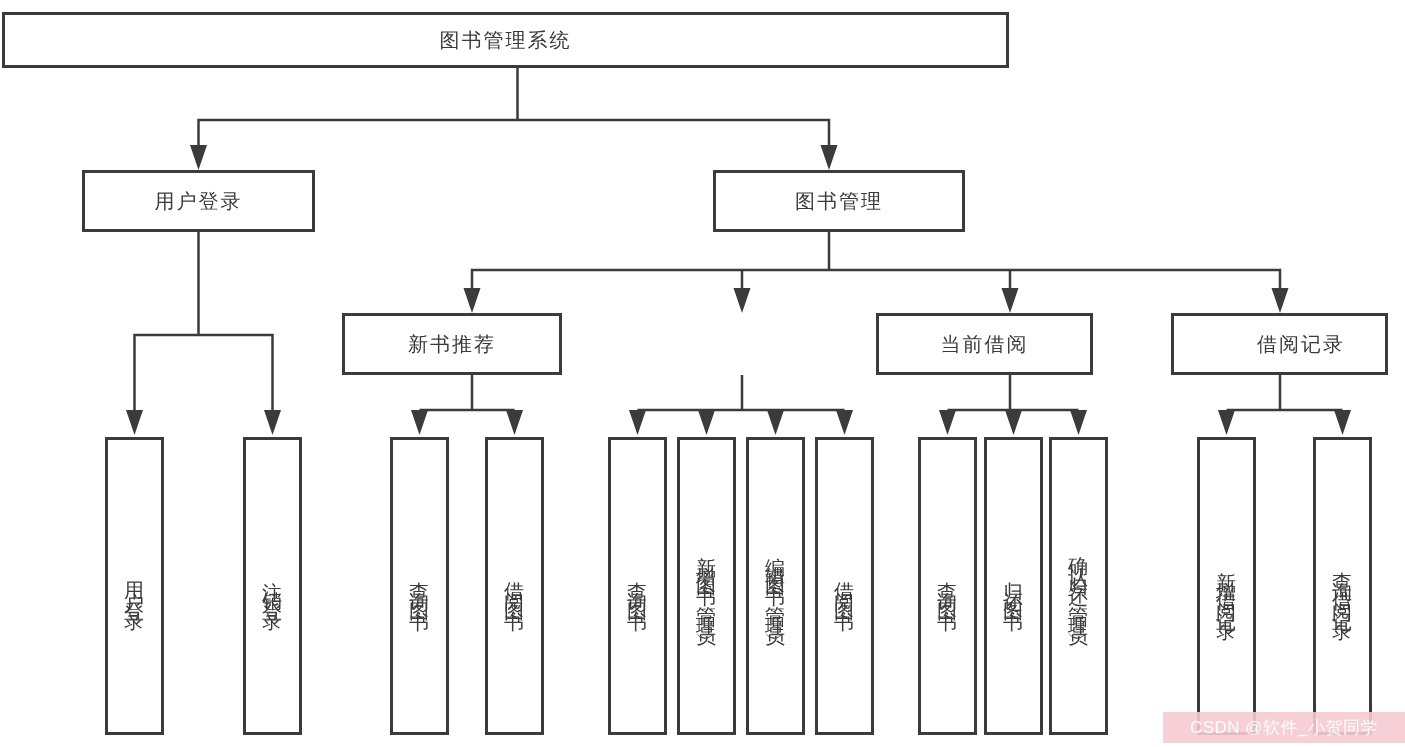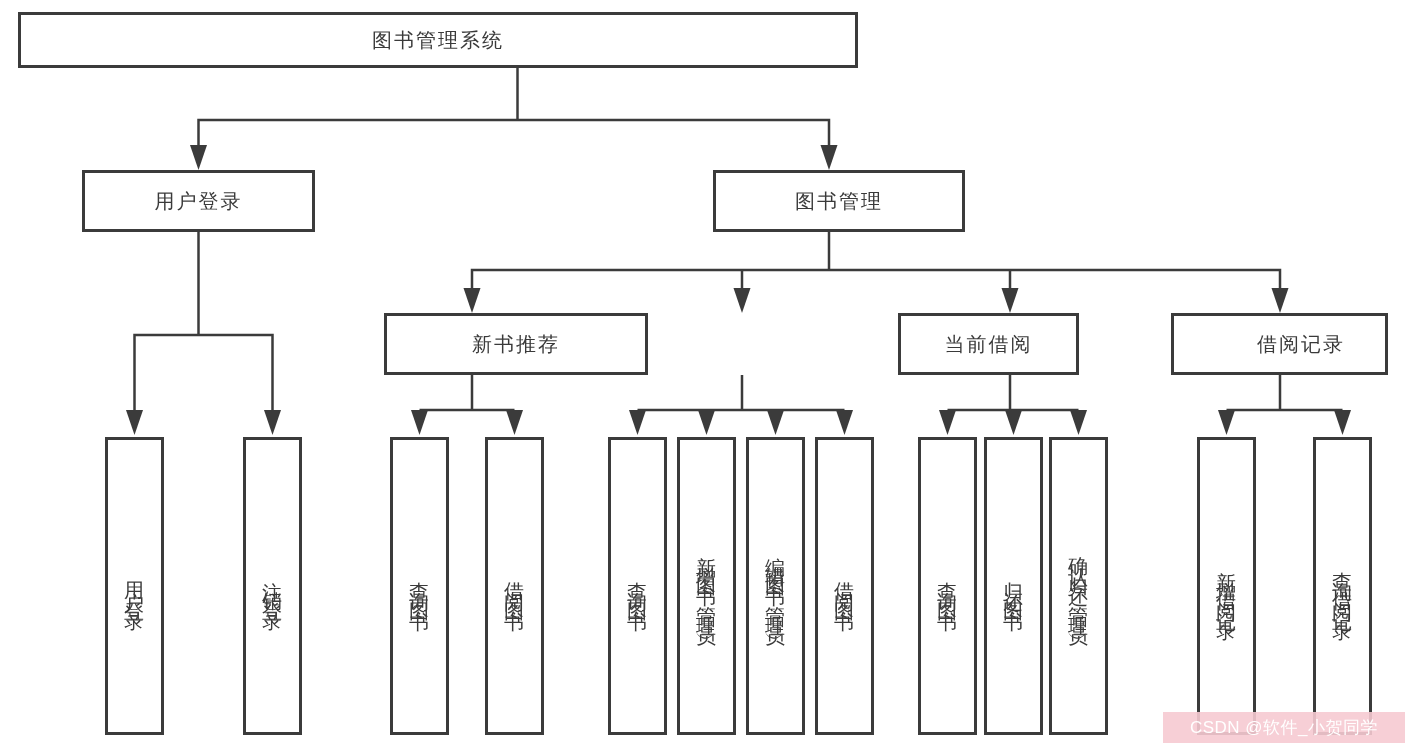--- a/index.html
+++ b/index.html
@@ -28,28 +28,28 @@
     display: flex;
     align-items: center;
     justify-content: center;
     font-size: 20px;
     letter-spacing: 2px;
     color: #3a3a3a;
     z-index: 1;
     text-align: center;
   }
 
-  .root  { left: 18px;  top: 12px;  width: 840px; height: 56px; }
+  .root  { left: 2px;  top: 12px;  width: 1007px; height: 56px; }
   .lvl2a { left: 82px;  top: 170px; width: 233px;  height: 62px; }
   .lvl2b { left: 713px; top: 170px; width: 252px;  height: 62px; }
 
   .mod   { top: 313px; height: 62px; }
-  .mod1  { left: 384px;  width: 264px; text-align: center; }
+  .mod1  { left: 342px;  width: 220px; text-align: center; }
   .mod2  { left: 633px;  width: 220px; }
-  .mod3  { left: 898px;  width: 181px; }
+  .mod3  { left: 876px;  width: 217px; }
   .mod4  { left: 1171px; width: 217px; padding-left: 43px; }
 
   .leaf {
     top: 437px;
     height: 298px;
     width: 59px;
     writing-mode: vertical-rl;
     text-orientation: mixed;
     letter-spacing: 10px;
     line-height: 1;

